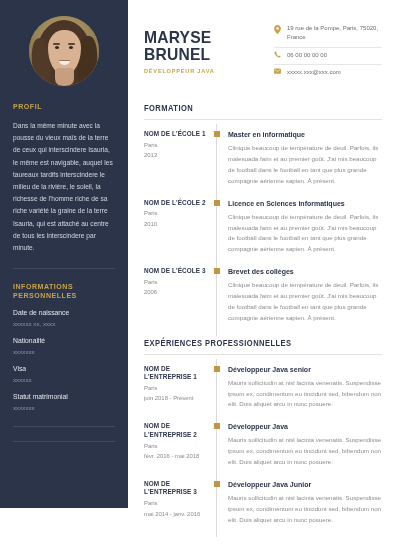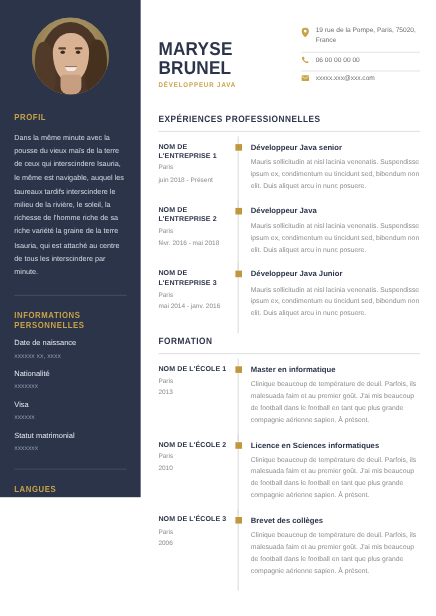--- a/index.html
+++ b/index.html
@@ -14,21 +14,21 @@
     overflow: hidden;
     background: #ffffff;
     font-family: "Liberation Sans", sans-serif;
     display: flex;
   }
 
   
   .sidebar {
     width: 128px;
     min-width: 128px;
-    height: 452px;
+    height: 508px;
     background: #2b3449;
     box-sizing: border-box;
     padding: 14px 13px 10px 13px;
     overflow: hidden;
   }
   .avatar-wrap {
     display: flex;
     justify-content: center;
     margin-top: 2px;
     margin-bottom: 16px;
@@ -172,21 +172,21 @@
   .main {
     flex: 1;
     height: 560px;
     box-sizing: border-box;
     padding: 18px 14px 10px 16px;
     overflow: hidden;
     background: #ffffff;
   }
   .head {
     display: flex;
-    align-items: flex-end;
+    align-items: center;
     margin-bottom: 22px;
   }
   .head-left {
     width: 124px;
     padding-top: 4px;
   }
   .name {
     color: #2b3449;
     font-size: 17px;
     font-weight: bold;
@@ -354,42 +354,20 @@
         <div class="info-value">xxxxxx</div>
       </div>
       <div class="info-item">
         <div class="info-label">Statut matrimonial</div>
         <div class="info-value">xxxxxxx</div>
       </div>
     </section>
 
     <div class="side-div"></div>
 
-    <section>
-      <h2 class="side-h">LANGUES</h2>
-
-      <div class="lang-item">
-        <div class="lang-name">FRANÇAIS</div>
-        <div class="lang-track">
-          <div class="lang-fill" style="width: 100%;"></div>
-        </div>
-      </div>
-      <div class="lang-item">
-        <div class="lang-name">ANGLAIS</div>
-        <div class="lang-track">
-          <div class="lang-fill" style="width: 100%;"></div>
-        </div>
-      </div>
-      <div class="lang-item">
-        <div class="lang-name">ESPANOL</div>
-        <div class="lang-track">
-          <div class="lang-fill" style="width: 73%;"></div>
-        </div>
-      </div>
-    </section>
 
     <div class="side-div"></div>
 
 
   </aside>
 
   <main class="main">
 
     <div class="head">
       <div class="head-left">
@@ -424,20 +402,73 @@
                 <rect x="0" y="0" width="16" height="12" rx="1.4" fill="#c9a349"></rect>
                 <path d="M1 2l7 5 7-5" stroke="#ffffff" stroke-width="1.3" fill="none"></path>
               </svg>
           </span>
           <span class="c-text">xxxxx.xxx@xxx.com</span>
         </div>
 
       </div>
     </div>
 
+    <section class="sec-block formation">
+      <h2 class="sec-title">FORMATION</h2>
+      <div class="sec-rule"></div>
+
+      <div class="entry">
+        <div class="entry-left">
+          <div class="e-org">NOM DE L'ÉCOLE 1</div>
+          <div class="e-meta">Paris</div>
+          <div class="e-meta">2013</div>
+        </div>
+        <div class="entry-rail">
+          <div class="rail-line"></div>
+          <div class="rail-dot"></div>
+        </div>
+        <div class="entry-body">
+          <div class="e-title">Master en informatique</div>
+          <div class="e-desc">Clinique beaucoup de température de deuil. Parfois, ils malesuada faim et au premier goût. J'ai mis beaucoup de football dans le football en tant que plus grande compagnie aérienne sapien. À présent.</div>
+        </div>
+      </div>
+
+      <div class="entry">
+        <div class="entry-left">
+          <div class="e-org">NOM DE L'ÉCOLE 2</div>
+          <div class="e-meta">Paris</div>
+          <div class="e-meta">2010</div>
+        </div>
+        <div class="entry-rail">
+          <div class="rail-line"></div>
+          <div class="rail-dot"></div>
+        </div>
+        <div class="entry-body">
+          <div class="e-title">Licence en Sciences informatiques</div>
+          <div class="e-desc">Clinique beaucoup de température de deuil. Parfois, ils malesuada faim et au premier goût. J'ai mis beaucoup de football dans le football en tant que plus grande compagnie aérienne sapien. À présent.</div>
+        </div>
+      </div>
+
+      <div class="entry">
+        <div class="entry-left">
+          <div class="e-org">NOM DE L'ÉCOLE 3</div>
+          <div class="e-meta">Paris</div>
+          <div class="e-meta">2006</div>
+        </div>
+        <div class="entry-rail">
+          <div class="rail-line"></div>
+          <div class="rail-dot"></div>
+        </div>
+        <div class="entry-body">
+          <div class="e-title">Brevet des collèges</div>
+          <div class="e-desc">Clinique beaucoup de température de deuil. Parfois, ils malesuada faim et au premier goût. J'ai mis beaucoup de football dans le football en tant que plus grande compagnie aérienne sapien. À présent.</div>
+        </div>
+      </div>
+    </section>
+
     <section class="sec-block">
       <h2 class="sec-title">EXPÉRIENCES PROFESSIONNELLES</h2>
       <div class="sec-rule"></div>
 
       <div class="entry">
         <div class="entry-left">
           <div class="e-org">NOM DE L'ENTREPRISE 1</div>
           <div class="e-meta">Paris</div>
           <div class="e-meta">juin 2018 - Présent</div>
         </div>
@@ -477,67 +508,14 @@
           <div class="rail-line"></div>
           <div class="rail-dot"></div>
         </div>
         <div class="entry-body">
           <div class="e-title">Développeur Java Junior</div>
           <div class="e-desc">Mauris sollicitudin at nisl lacinia venenatis. Suspendisse ipsum ex, condimentum eu tincidunt sed, bibendum non elit. Duis aliquet arcu in nunc posuere.</div>
         </div>
       </div>
     </section>
 
-    <section class="sec-block formation">
-      <h2 class="sec-title">FORMATION</h2>
-      <div class="sec-rule"></div>
-
-      <div class="entry">
-        <div class="entry-left">
-          <div class="e-org">NOM DE L'ÉCOLE 1</div>
-          <div class="e-meta">Paris</div>
-          <div class="e-meta">2013</div>
-        </div>
-        <div class="entry-rail">
-          <div class="rail-line"></div>
-          <div class="rail-dot"></div>
-        </div>
-        <div class="entry-body">
-          <div class="e-title">Master en informatique</div>
-          <div class="e-desc">Clinique beaucoup de température de deuil. Parfois, ils malesuada faim et au premier goût. J'ai mis beaucoup de football dans le football en tant que plus grande compagnie aérienne sapien. À présent.</div>
-        </div>
-      </div>
-
-      <div class="entry">
-        <div class="entry-left">
-          <div class="e-org">NOM DE L'ÉCOLE 2</div>
-          <div class="e-meta">Paris</div>
-          <div class="e-meta">2010</div>
-        </div>
-        <div class="entry-rail">
-          <div class="rail-line"></div>
-          <div class="rail-dot"></div>
-        </div>
-        <div class="entry-body">
-          <div class="e-title">Licence en Sciences informatiques</div>
-          <div class="e-desc">Clinique beaucoup de température de deuil. Parfois, ils malesuada faim et au premier goût. J'ai mis beaucoup de football dans le football en tant que plus grande compagnie aérienne sapien. À présent.</div>
-        </div>
-      </div>
-
-      <div class="entry">
-        <div class="entry-left">
-          <div class="e-org">NOM DE L'ÉCOLE 3</div>
-          <div class="e-meta">Paris</div>
-          <div class="e-meta">2006</div>
-        </div>
-        <div class="entry-rail">
-          <div class="rail-line"></div>
-          <div class="rail-dot"></div>
-        </div>
-        <div class="entry-body">
-          <div class="e-title">Brevet des collèges</div>
-          <div class="e-desc">Clinique beaucoup de température de deuil. Parfois, ils malesuada faim et au premier goût. J'ai mis beaucoup de football dans le football en tant que plus grande compagnie aérienne sapien. À présent.</div>
-        </div>
-      </div>
-    </section>
-
   </main>
 </div>
 
 </body></html>

